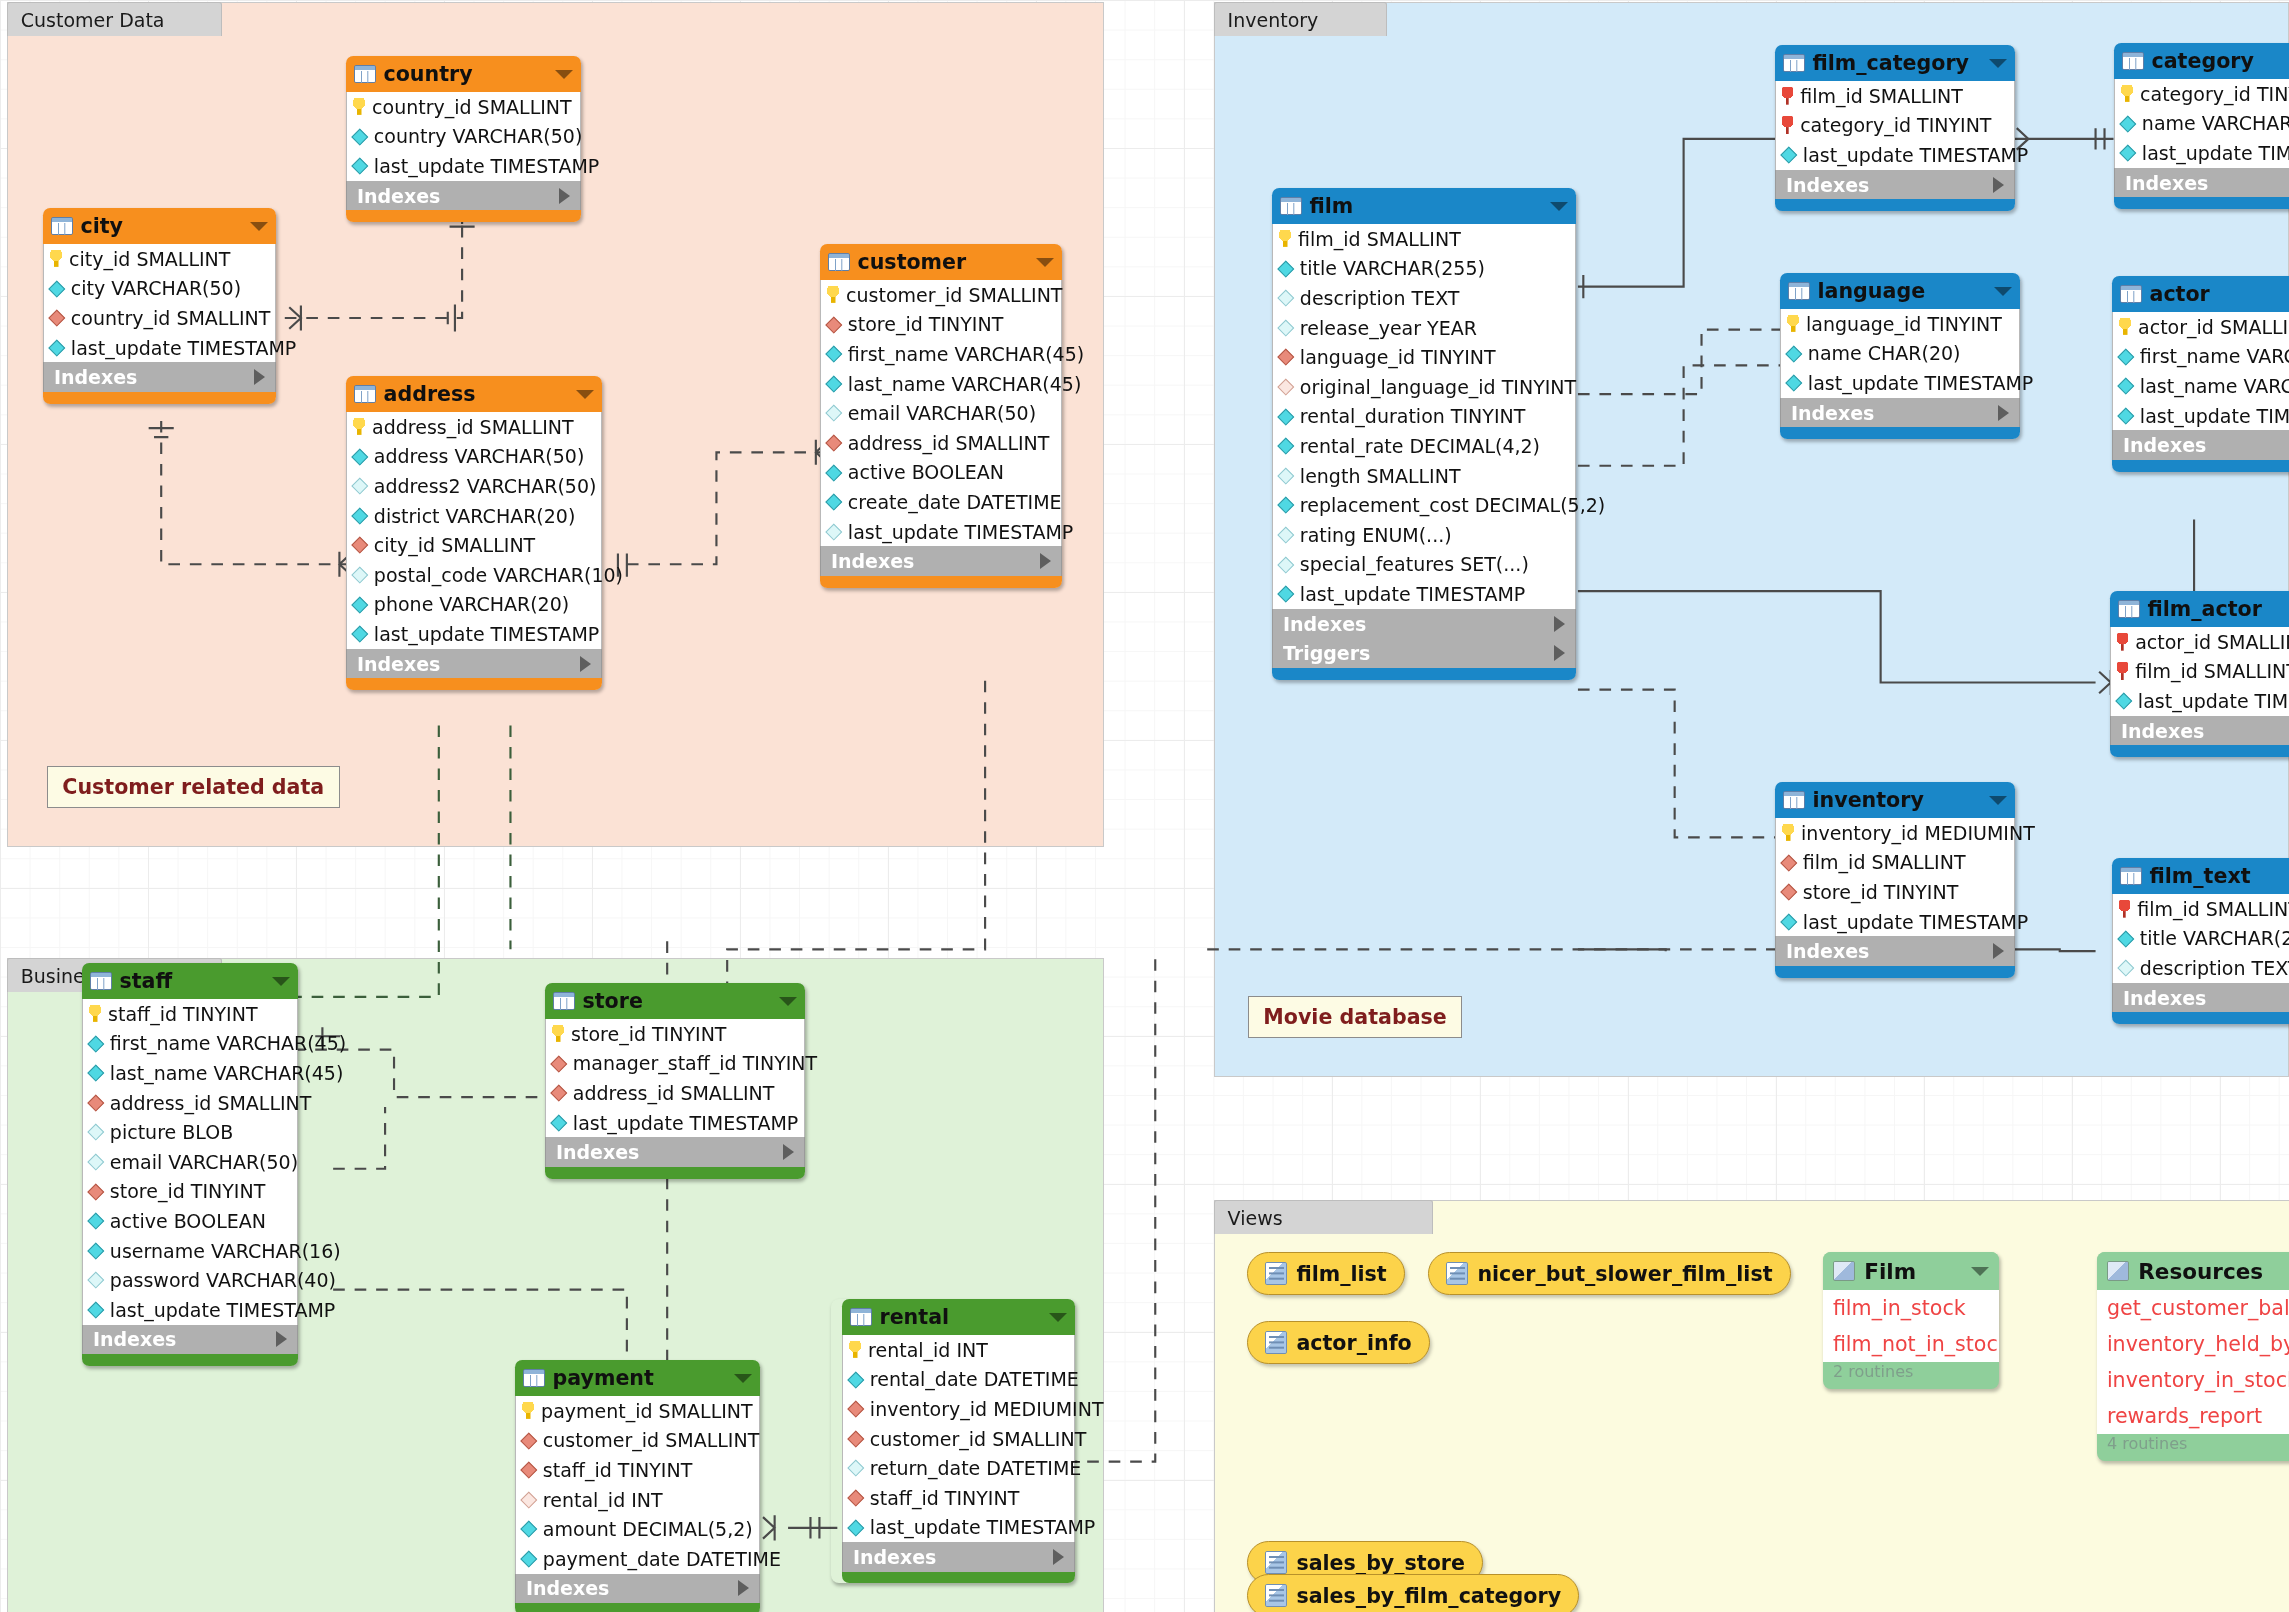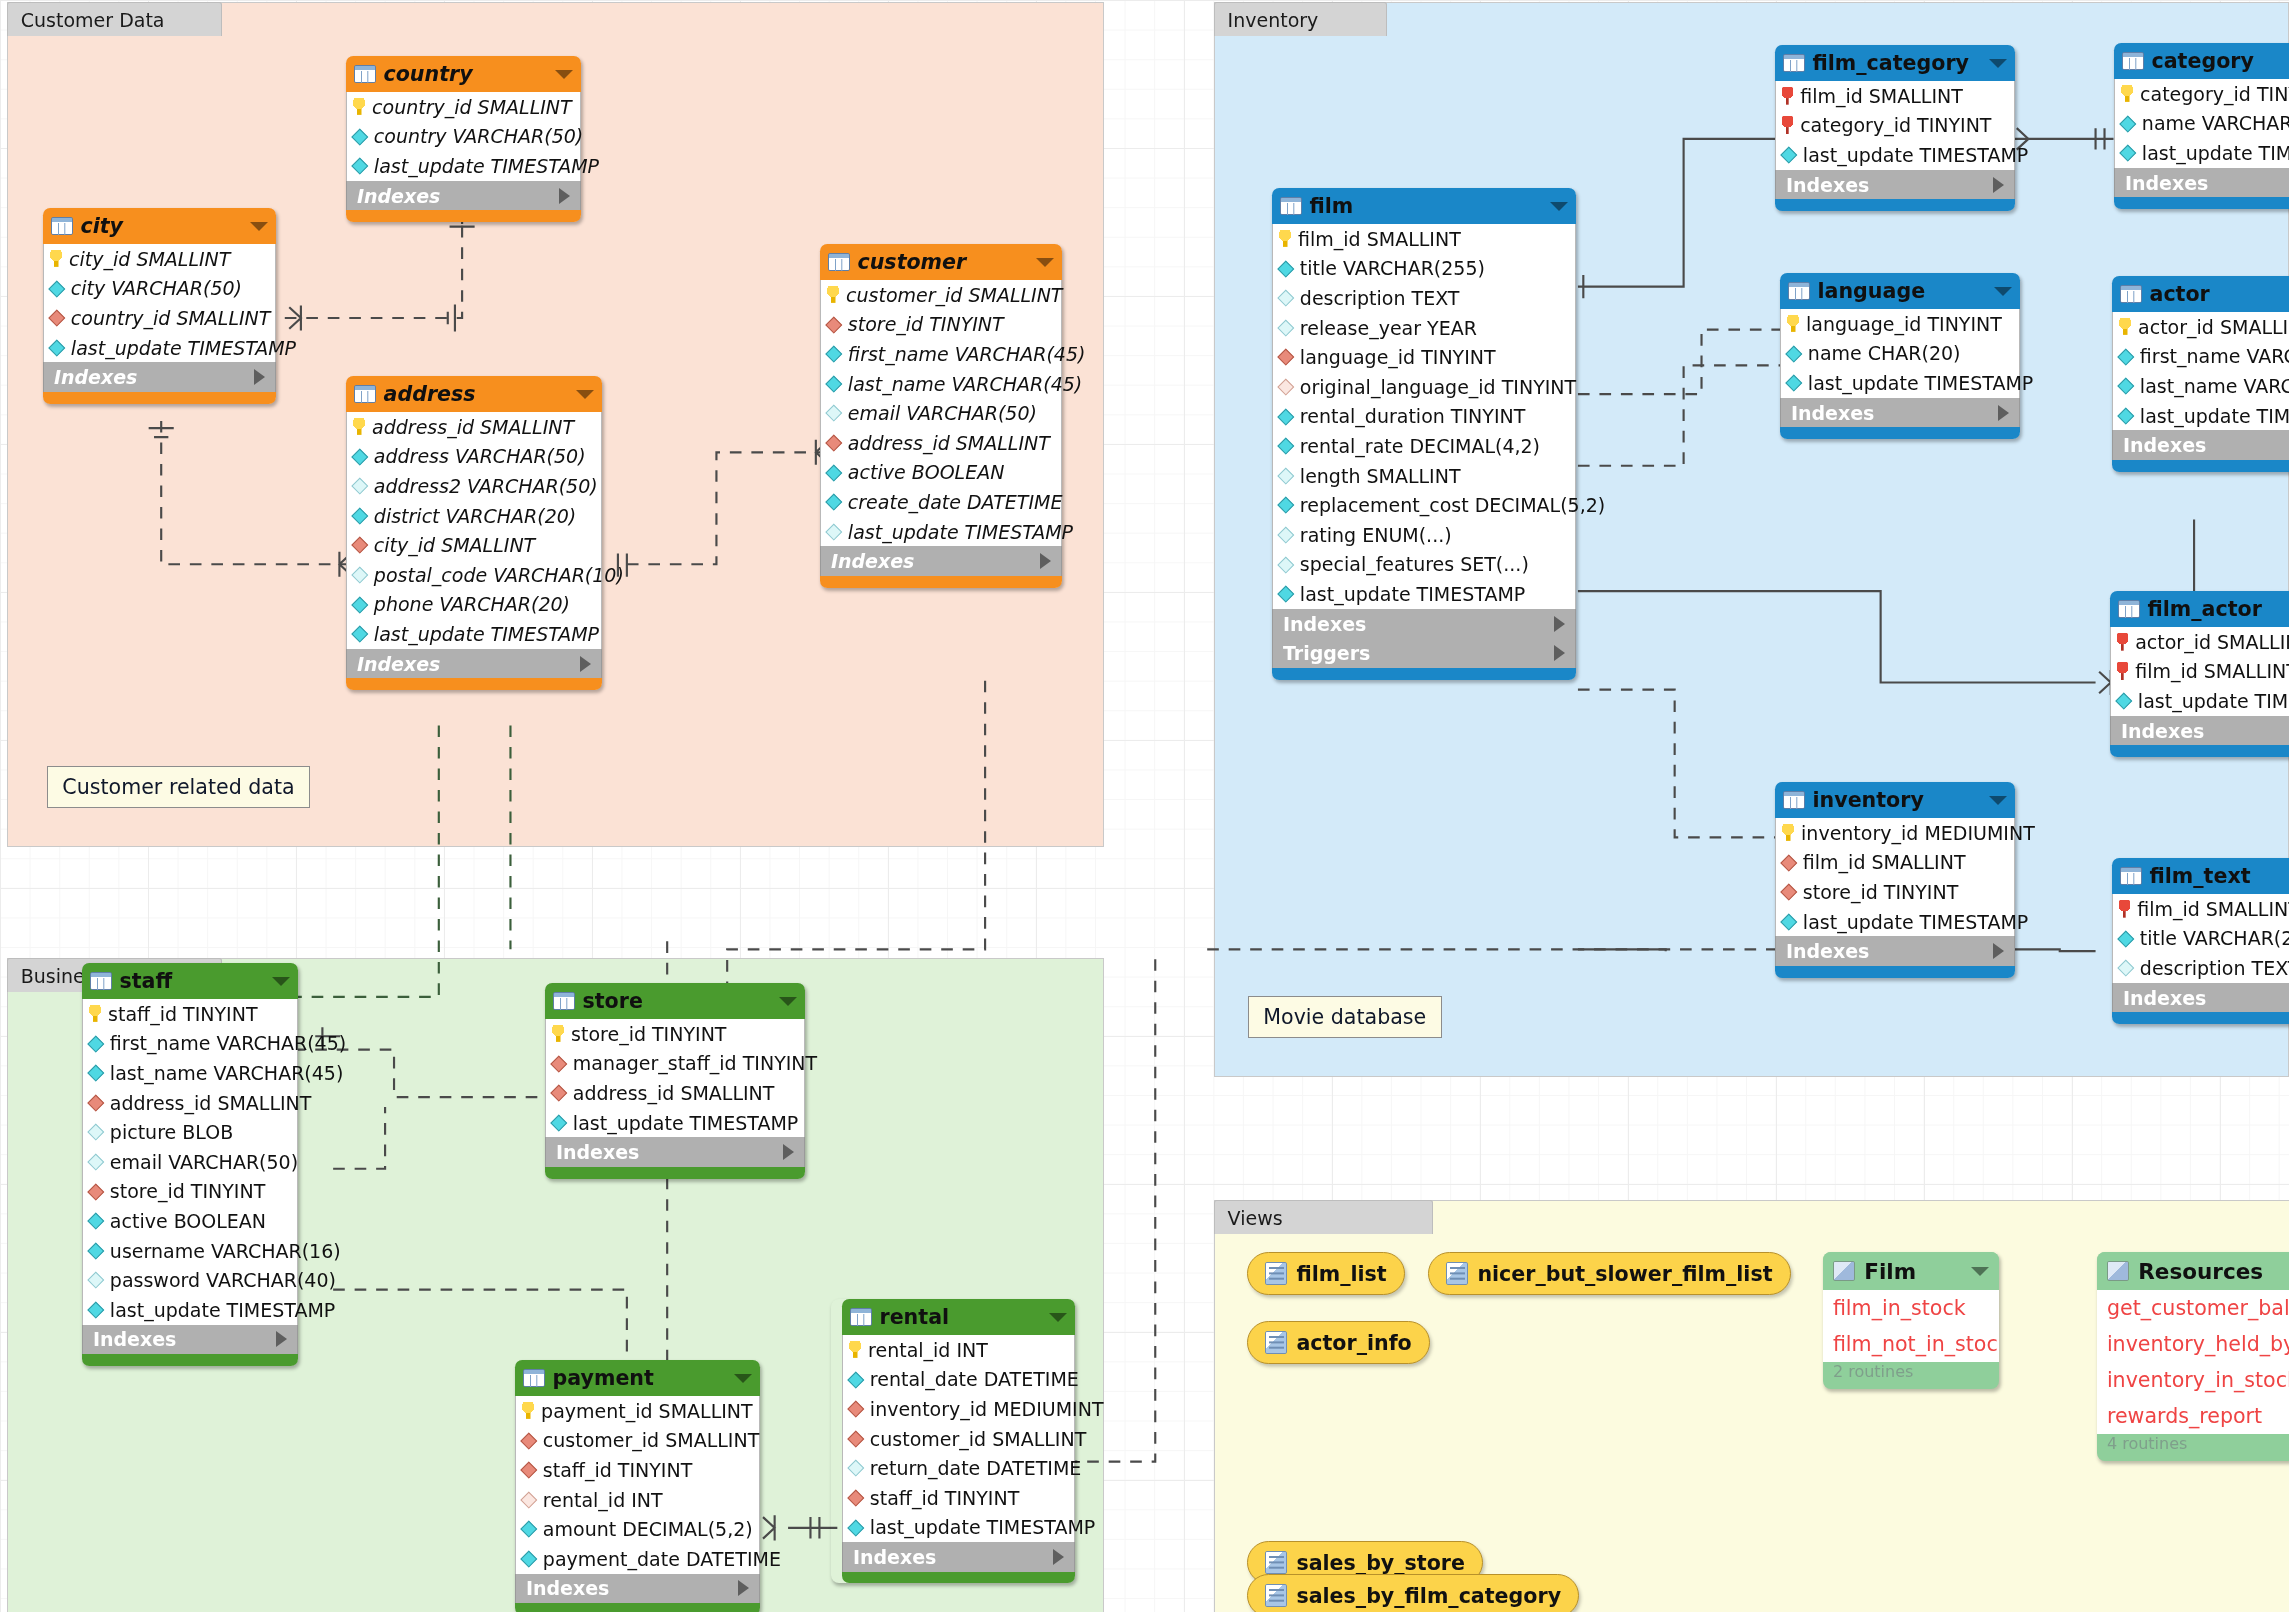--- a/index.html
+++ b/index.html
@@ -38,21 +38,21 @@
   #layer-business .layer-body { background:#dff2d8; }
   #layer-views    { left:1214px; top:1200px; width:1105px; height:413px; }
   #layer-views .layer-body { background:#fcfbdf; }
   #layer-customer .layer-tab,#layer-business .layer-tab{ width:215px; }
   #layer-inventory .layer-tab{ width:173px; }
   #layer-views .layer-tab{ width:219px; }
 
   
   .note{
     position:absolute; background:#fdfbe4; border:0.9px solid #8c8c8c;
-    font-size:20.6px; color:#0f172a; padding:8px 14.3px; white-space:nowrap;
+    font-size:20.6px; color:#7f1d1d; padding:8px 14.3px; white-space:nowrap;font-weight:bold;
   }
 
   
   .tbl{
     position:absolute; border-radius:8px;
     box-shadow:1.8px 2.7px 3.6px rgba(0,0,0,.28);
     overflow:visible;
   }
   .tbl-hdr{
     height:36px; border-radius:7.2px 7.2px 0 0;
@@ -102,21 +102,21 @@
     height:29.6px; background:#b0b0b0; border-left:0.9px solid #9a9a9a; border-right:0.9px solid #9a9a9a;
     display:flex; align-items:center; padding:0 9.9px;
     font-size:19px; font-weight:bold; color:#ffffff;
   }
   .drawer .lbl{ flex:1; }
   .arrow{ width:0;height:0;border-top:8px solid transparent;border-bottom:8px solid transparent;
           border-left:11.6px solid #5e5e5e; }
   .foot{ height:11.6px; border-radius:0 0 7.2px 7.2px; }
   
   .t-orange .tbl-hdr, .t-orange .foot{ background:#f78f1e; }
-  .t-orange { border:0;font-style:italic; }
+  .t-orange { border:0; }
   .t-blue   .tbl-hdr, .t-blue   .foot{ background:#1a87c8; }
   .t-green  .tbl-hdr, .t-green  .foot{ background:#4a9b2e; }
 
   
   .pill{
     position:absolute; height:43px; background:#fcd34a; border:0.9px solid #b8912b;
     border-radius:21.5px; display:flex; align-items:center; gap:9px; padding:0 17px;
     font-weight:bold; font-size:20.6px; color:#111; white-space:nowrap;
     box-shadow:1.8px 2.7px 3.6px rgba(0,0,0,.22);
   }

